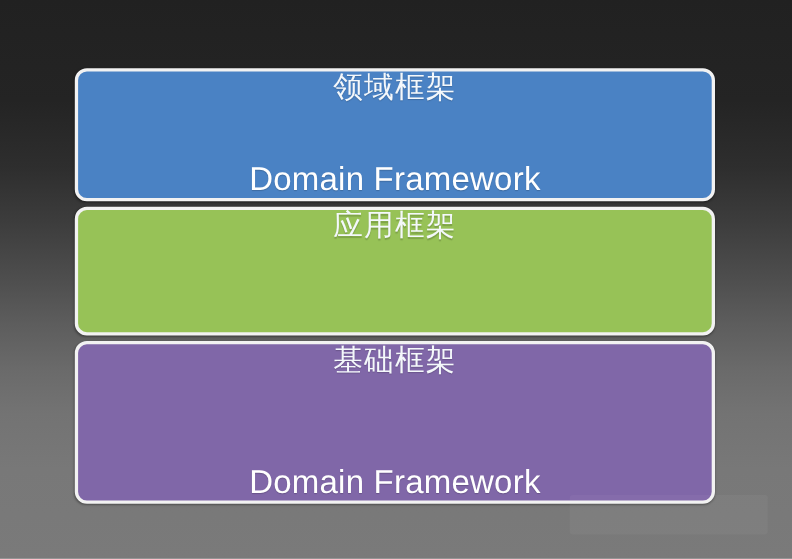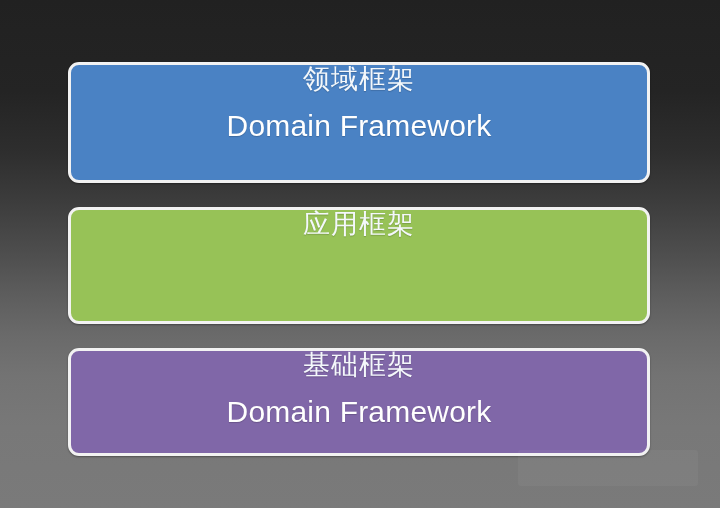--- a/index.html
+++ b/index.html
@@ -43,32 +43,32 @@
 
   .layer-box {
     position: relative;
     box-sizing: border-box;
     width: 100%;
     border: 3px solid #f2f2f2;
     border-radius: 11px;
     display: flex;
     flex-direction: column;
     align-items: center;
-    justify-content: flex-start;
+    justify-content: space-between;
     text-align: center;
     box-shadow: 0 1px 2px rgba(0,0,0,0.35);
   }
 
   .layer-box + .layer-box {
-    margin-top: 24px;
+    margin-top: 5px;
   }
 
   #layer-domain   { height: 121px; background: #4a82c4; }
   #layer-app      { height: 117px; background: #97c257; }
-  #layer-infra    { height: 108px; background: #8067a8; }
+  #layer-infra    { height: 148px; background: #8067a8; }
 
   .label-cn {
     font-family: "Liberation Serif", "DejaVu Serif", serif;
     font-size: 27px;
     line-height: 1.1;
     color: #f4f8fb;
     letter-spacing: 1px;
     margin-bottom: 14px;
     text-shadow: 0 1px 1px rgba(0,0,0,0.18);
   }

